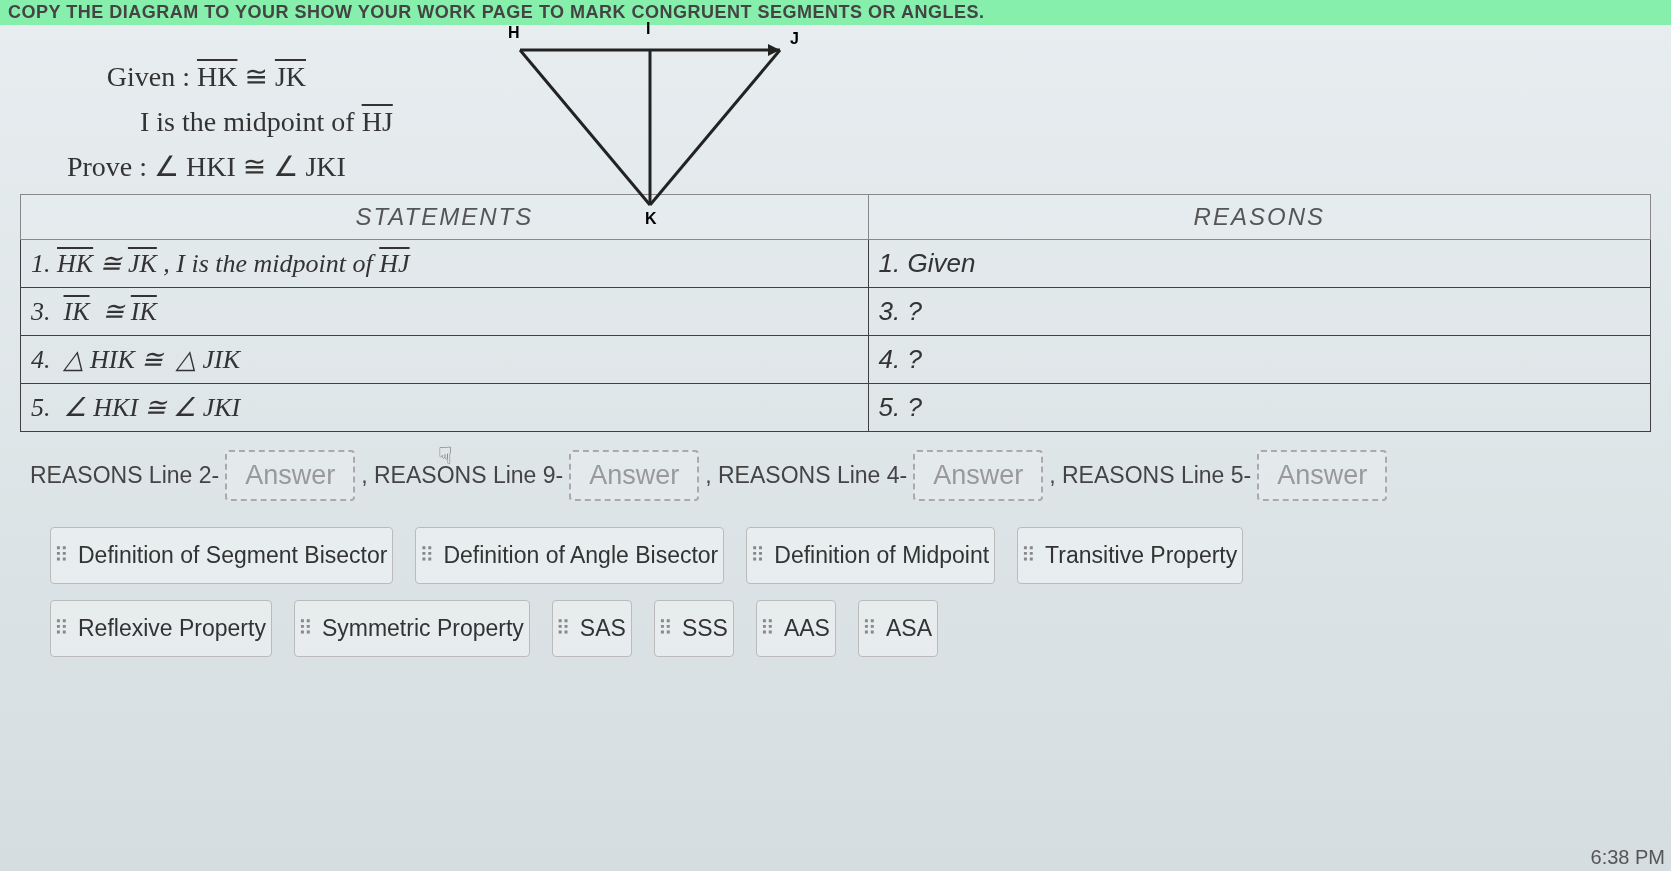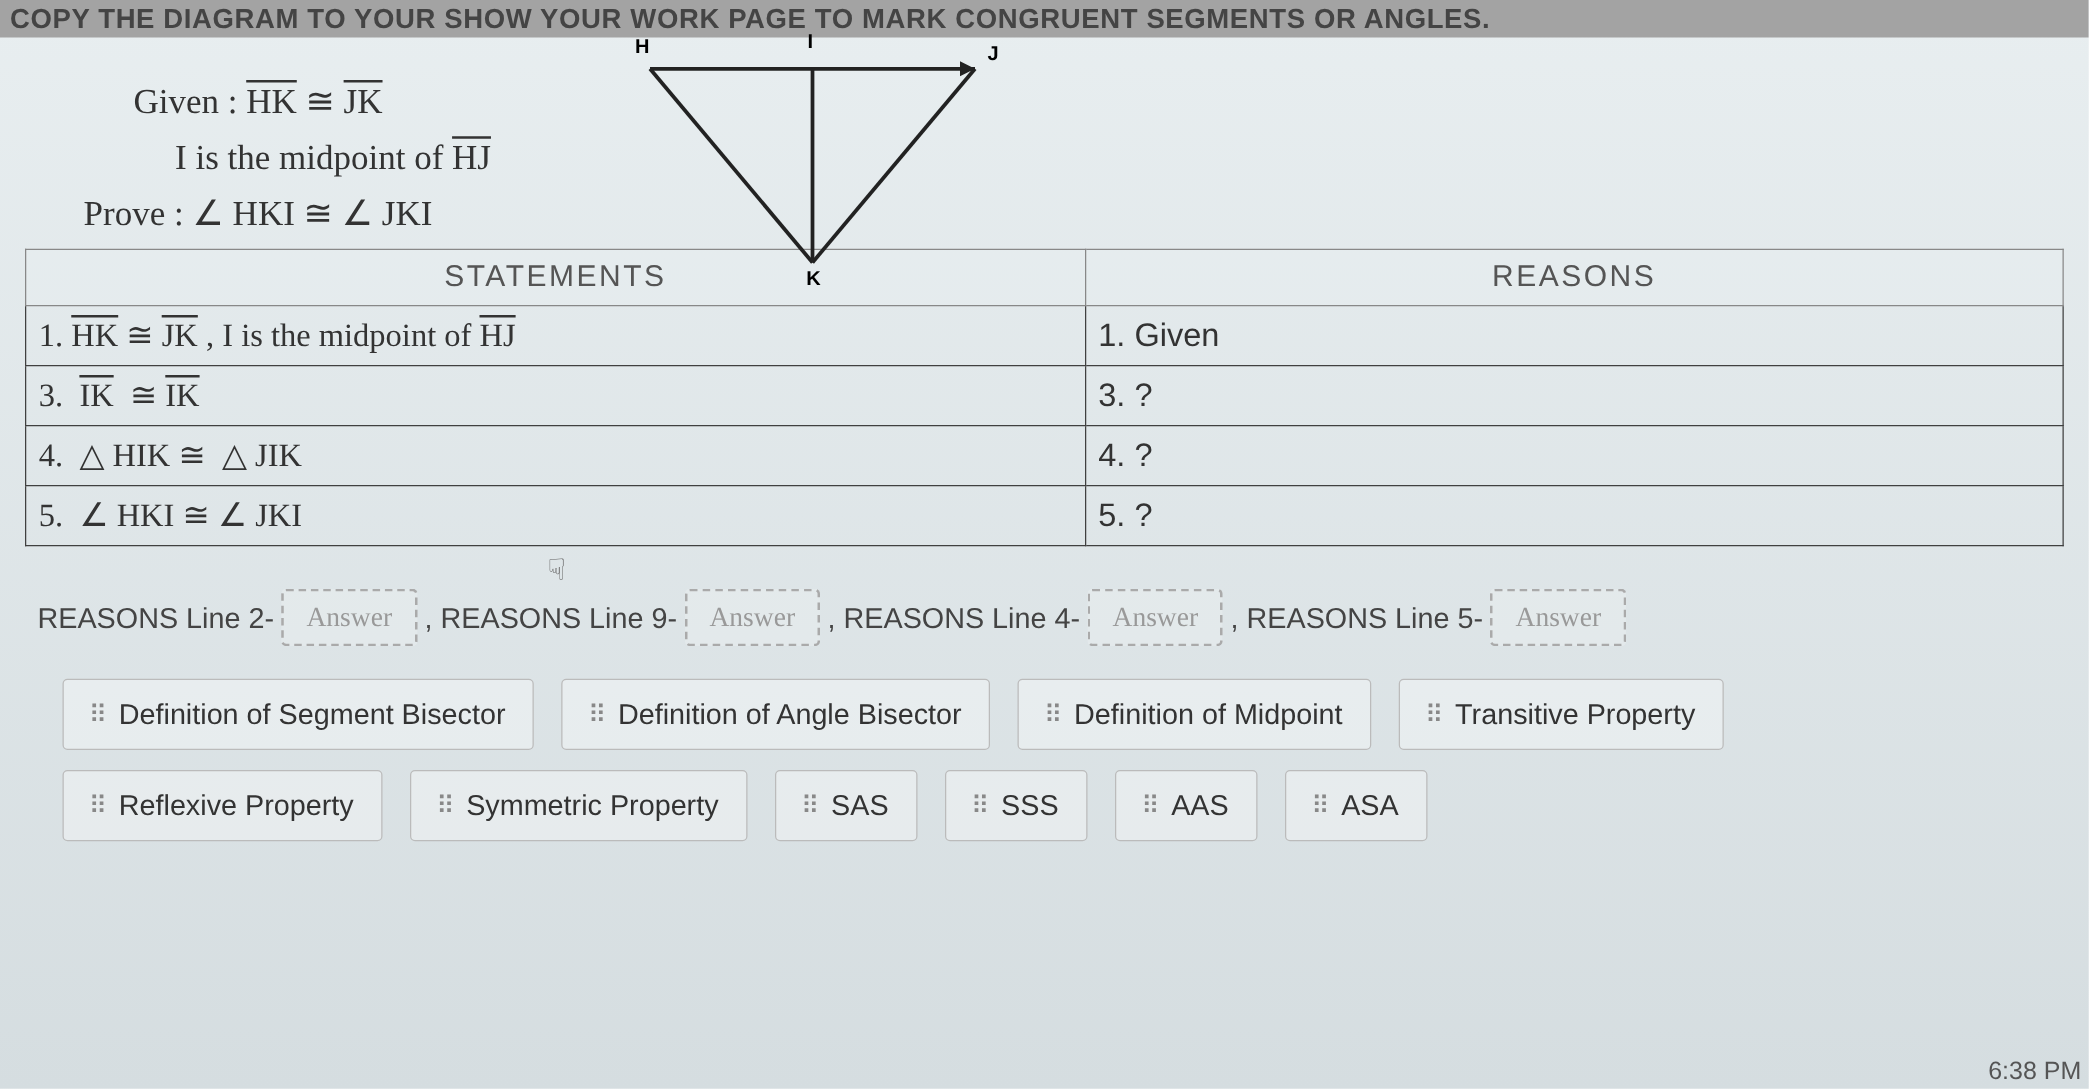--- a/index.html
+++ b/index.html
@@ -5,23 +5,23 @@
   * { box-sizing: border-box; margin: 0; padding: 0; }
   body {
     font-family: Georgia, 'Times New Roman', serif;
     background: linear-gradient(180deg, #e8eef0 0%, #d5dde0 100%);
     width: 1671px;
     height: 871px;
     overflow: hidden;
     position: relative;
   }
   .header-instruction {
-    background: #a3a3a3;
+    background: #86efac;
     color: #444;
-    font-size: 22px;
+    font-size: 18px;
     font-weight: bold;
     font-family: Arial, sans-serif;
     padding: 2px 8px;
     letter-spacing: 0.5px;
   }
   .top-section {
     display: flex;
     padding: 10px 20px 0 20px;
     position: relative;
   }
@@ -39,24 +39,25 @@
   }
   .congruent::before { content: "\2245"; }
   .angle::before { content: "\2220"; }
   .triangle-wrap {
     position: absolute;
     left: 490px;
     top: 5px;
   }
   .proof-table {
     width: calc(100% - 40px);
-    margin: 5px 20px 16px 20px;
+    margin: 5px 20px 0 20px;
     border-collapse: collapse;
     font-size: 26px;
     color: #333;
+    font-style: italic;
   }
   .proof-table th {
     font-family: Arial, sans-serif;
     font-weight: normal;
     font-size: 24px;
     color: #555;
     letter-spacing: 2px;
     padding: 8px;
     border: 1px solid #888;
     background: rgba(255,255,255,0.1);
@@ -76,36 +77,35 @@
     font-family: Arial, sans-serif;
     font-size: 23px;
     color: #444;
     flex-wrap: wrap;
   }
   .answer-slot {
     border: 2px dashed #aaa;
     border-radius: 4px;
     padding: 8px 18px;
     color: #999;
-    font-size: 22px;
+    font-size: 27px;
     background: rgba(255,255,255,0.2);
     min-width: 100px;
-    font-family: Liberation Serif, serif;
   }
   .options-row {
     display: flex;
     gap: 22px;
     padding: 8px 50px;
     flex-wrap: wrap;
     font-family: Arial, sans-serif;
   }
   .option-chip {
     border: 1px solid #bbb;
     border-radius: 4px;
-    padding: 14px 22px;
+    padding: 14px 5px;
     font-size: 23px;
     color: #333;
     background: rgba(255,255,255,0.35);
     display: flex;
     align-items: center;
     gap: 10px;
     cursor: move;
   }
   .grip {
     display: inline-block;

